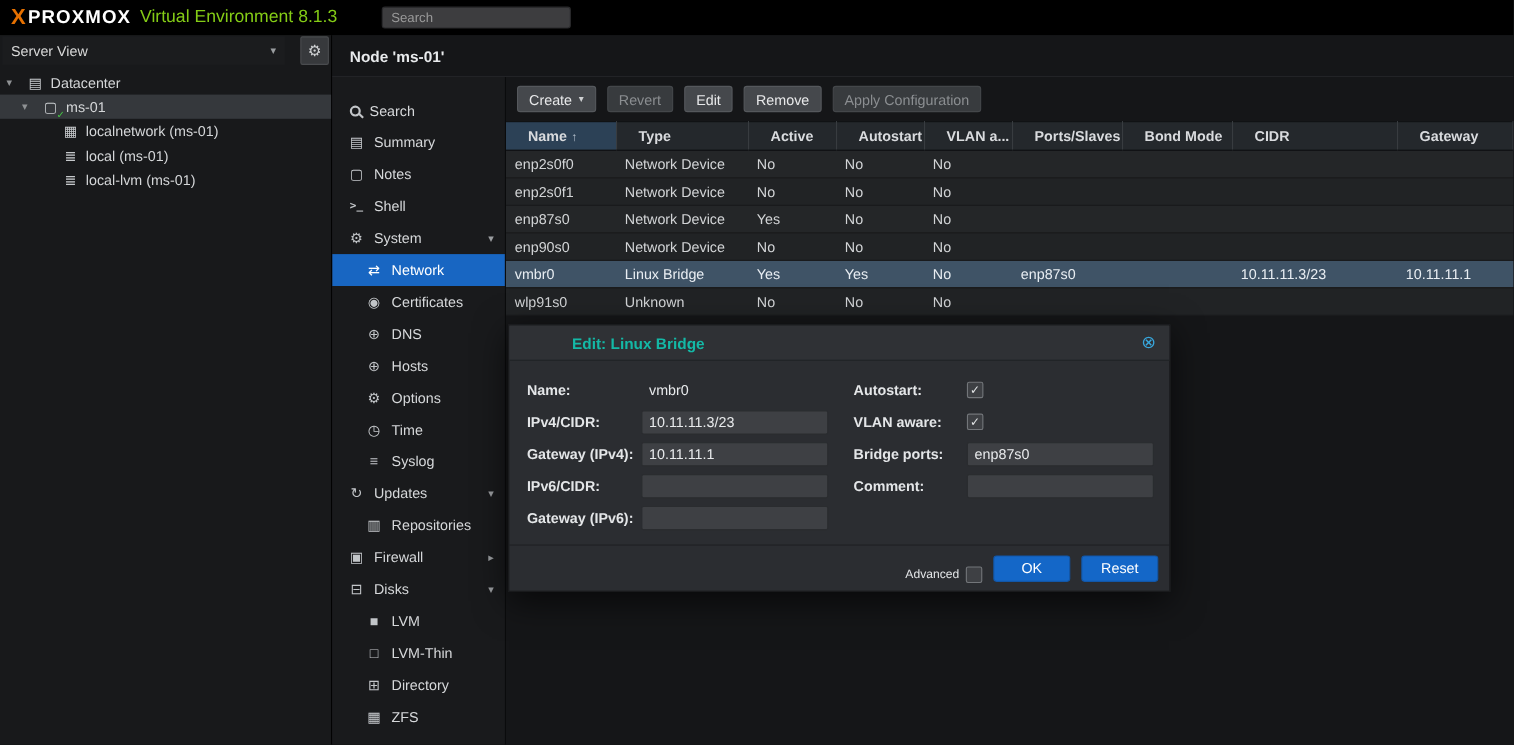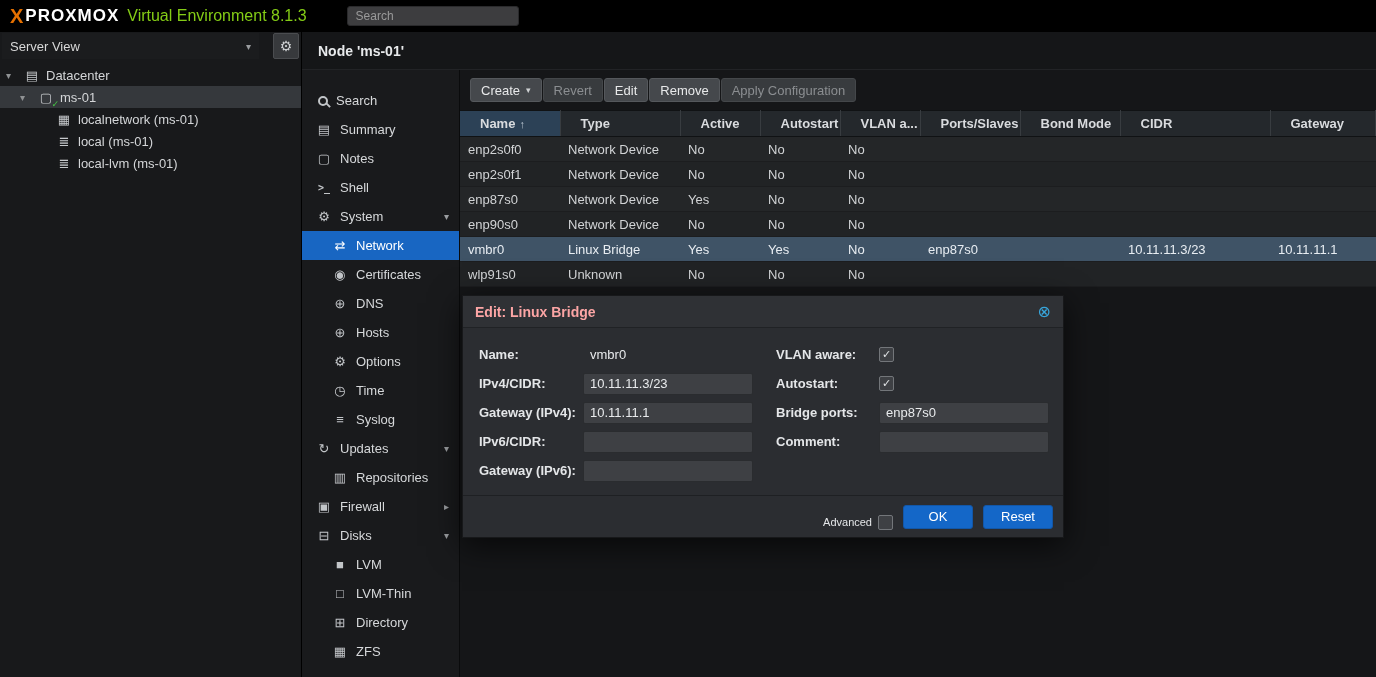--- a/index.html
+++ b/index.html
@@ -42,38 +42,38 @@
   .nav-item.selected { background:#1866c2; color:#fff; }
   .nicon { width:16px; text-align:center; color:#c2c5c8; font-size:13px; flex:0 0 16px; }
   .nicon.mono { font-family:"DejaVu Sans Mono", monospace; font-size:10px; font-weight:bold; }
   .nav-item.selected .nicon { color:#fff; }
   .chev { margin-left:auto; color:#9a9da0; font-size:10px; }
   .mag { width:10px; height:10px; border:2px solid #c2c5c8; border-radius:50%; position:relative; margin-left:2px; flex:0 0 10px; }
   .mag::after { content:""; position:absolute; width:6px; height:2px; background:#c2c5c8; transform:rotate(45deg); right:-5px; bottom:-2px; }
 
   
   .content { flex:1; background:#151618; min-width:0; display:flex; flex-direction:column; }
-  .toolbar { display:flex; gap:1px; padding:8px 10px; align-items:flex-end; flex:0 0 auto; }
+  .toolbar { display:flex; gap:10px; padding:8px 10px; align-items:flex-end; flex:0 0 auto; }
   .tbtn { height:24px; padding:0 10px; background:#45484c; border:1px solid #55585c; border-radius:3px; color:#e8e9ea; font-size:13px; display:flex; align-items:center; gap:6px; cursor:pointer; }
   .tbtn.disabled { color:#8b8e91; background:#383b3e; border-color:#44474a; cursor:default; }
   .caret { font-size:9px; color:#cfd1d3; }
 
   table.grid { width:100%; border-collapse:collapse; table-layout:fixed; }
   .grid th { height:26px; background:#24282c; border-right:1px solid #383c40; border-top:1px solid #101214; border-bottom:1px solid #101214; text-align:left; padding:0 20px; font-weight:600; color:#d9dbde; font-size:13px; white-space:nowrap; overflow:hidden; }
   .grid th.sorted { background:#2c4156; }
   .sort-arrow { font-size:11px; color:#b7c3cf; margin-left:4px; }
   .grid td { height:25px; padding:0 8px; border-bottom:1px solid #1c1d1f; color:#d2d4d6; white-space:nowrap; overflow:hidden; }
   .grid tbody tr:nth-child(odd)  td { background:#242628; }
   .grid tbody tr:nth-child(even) td { background:#212325; }
   .grid tbody tr.selected td { background:#3f5366; color:#e8edf2; }
 
   
   .dialog { position:absolute; left:462px; top:295px; width:602px; background:#2b2d31; border:1px solid #17181a; box-shadow:0 8px 30px rgba(0,0,0,.65); z-index:10; }
   .dialog-head { height:32px; display:flex; align-items:center; padding:0 12px; background:#2f3135; border-bottom:1px solid #202225; }
-  .dialog-title { color:#fca5a5; font-weight:bold; font-size:14px; }
+  .dialog-title { color:#14b8a6; font-weight:bold; font-size:14px;margin-left:45px; }
   .dialog-close { margin-left:auto; color:#38a6dc; font-size:16px; cursor:pointer; line-height:1; }
   .dialog-body { display:flex; padding:12px 16px 10px; }
   .dcol.left { width:297px; flex:0 0 297px; }
   .dcol.right { flex:1; }
   .frow { display:flex; align-items:center; height:29px; }
   .flabel { width:104px; flex:0 0 104px; font-weight:bold; color:#e4e6e8; font-size:13px; }
   .dcol.right .flabel { width:103px; flex:0 0 103px; }
   .finput { width:170px; height:22px; background:#3e4044; border:1px solid #2a2c2f; border-radius:2px; color:#e8eaec; padding:0 6px; font-size:13px; font-family:inherit; }
   .fstatic { padding-left:7px; color:#e8eaec; }
   .cb { width:15px; height:15px; background:#3e4044; border:1px solid #73767a; border-radius:2px; display:flex; align-items:center; justify-content:center; font-size:11px; color:#e2e4e6; cursor:pointer; }
@@ -362,25 +362,25 @@
           <span class="flabel">IPv6/CIDR:</span>
           <input class="finput" type="text" value="" style="">
         </div>
         <div class="frow">
           <span class="flabel">Gateway (IPv6):</span>
           <input class="finput" type="text" value="" style="">
         </div>
       </div>
       <div class="dcol right">
         <div class="frow">
+          <span class="flabel">Autostart:</span>
+          <span class="cb" data-checked="true"></span>
+        </div>
+        <div class="frow">
           <span class="flabel">VLAN aware:</span>
-          <span class="cb" data-checked="true"></span>
-        </div>
-        <div class="frow">
-          <span class="flabel">Autostart:</span>
           <span class="cb" data-checked="true"></span>
         </div>
         <div class="frow">
           <span class="flabel">Bridge ports:</span>
           <input class="finput" type="text" value="enp87s0" style="">
         </div>
         <div class="frow">
           <span class="flabel">Comment:</span>
           <input class="finput" type="text" value="" style="">
         </div>

